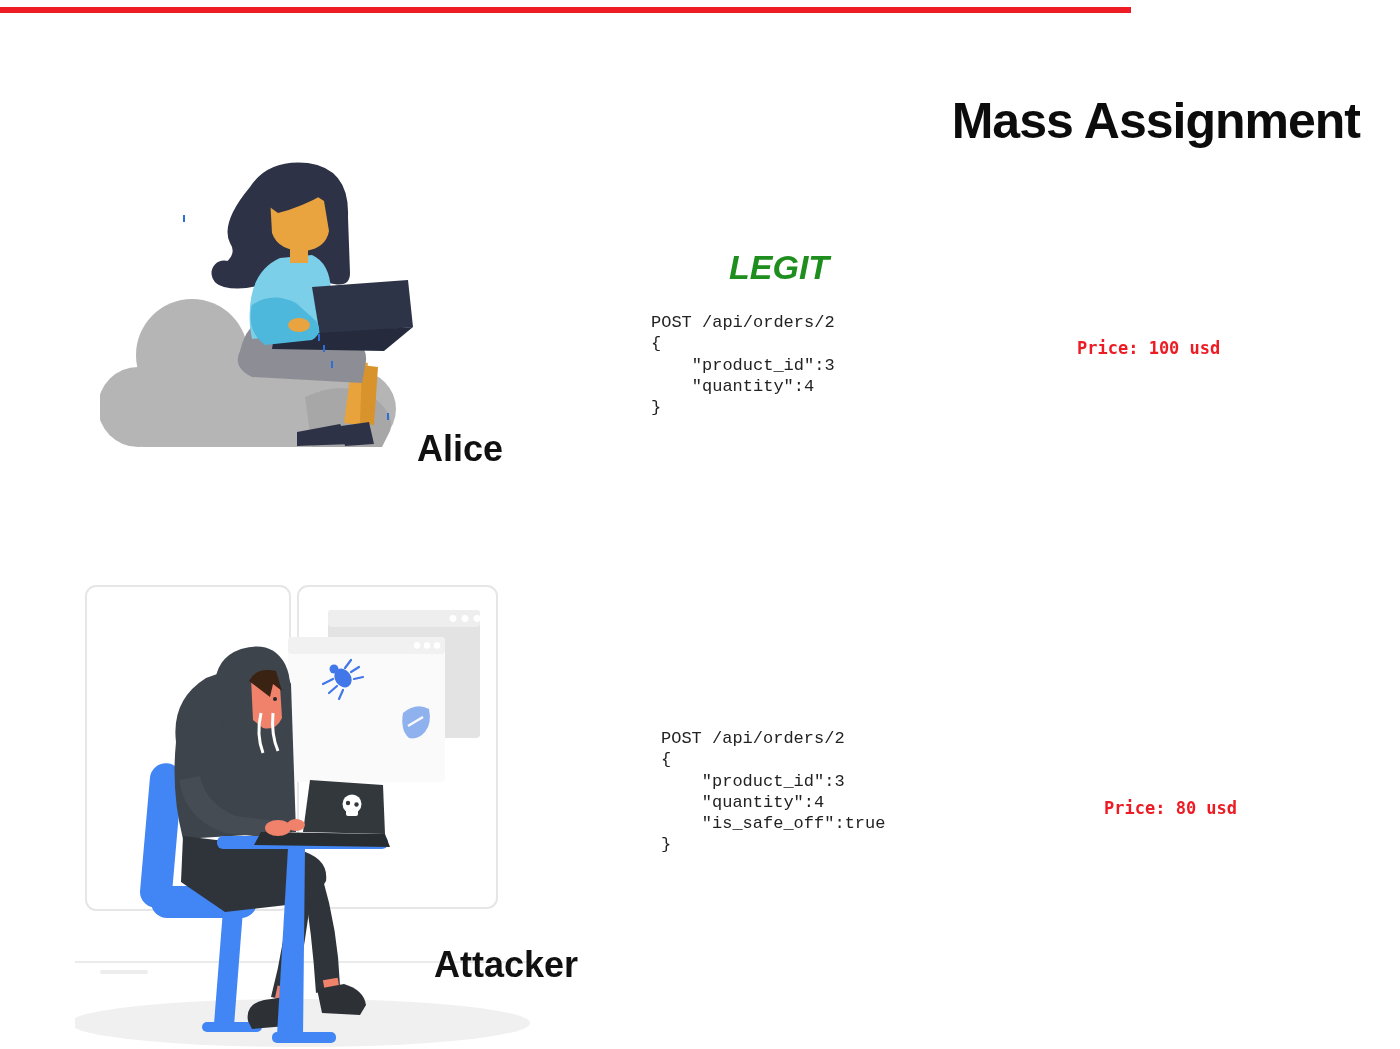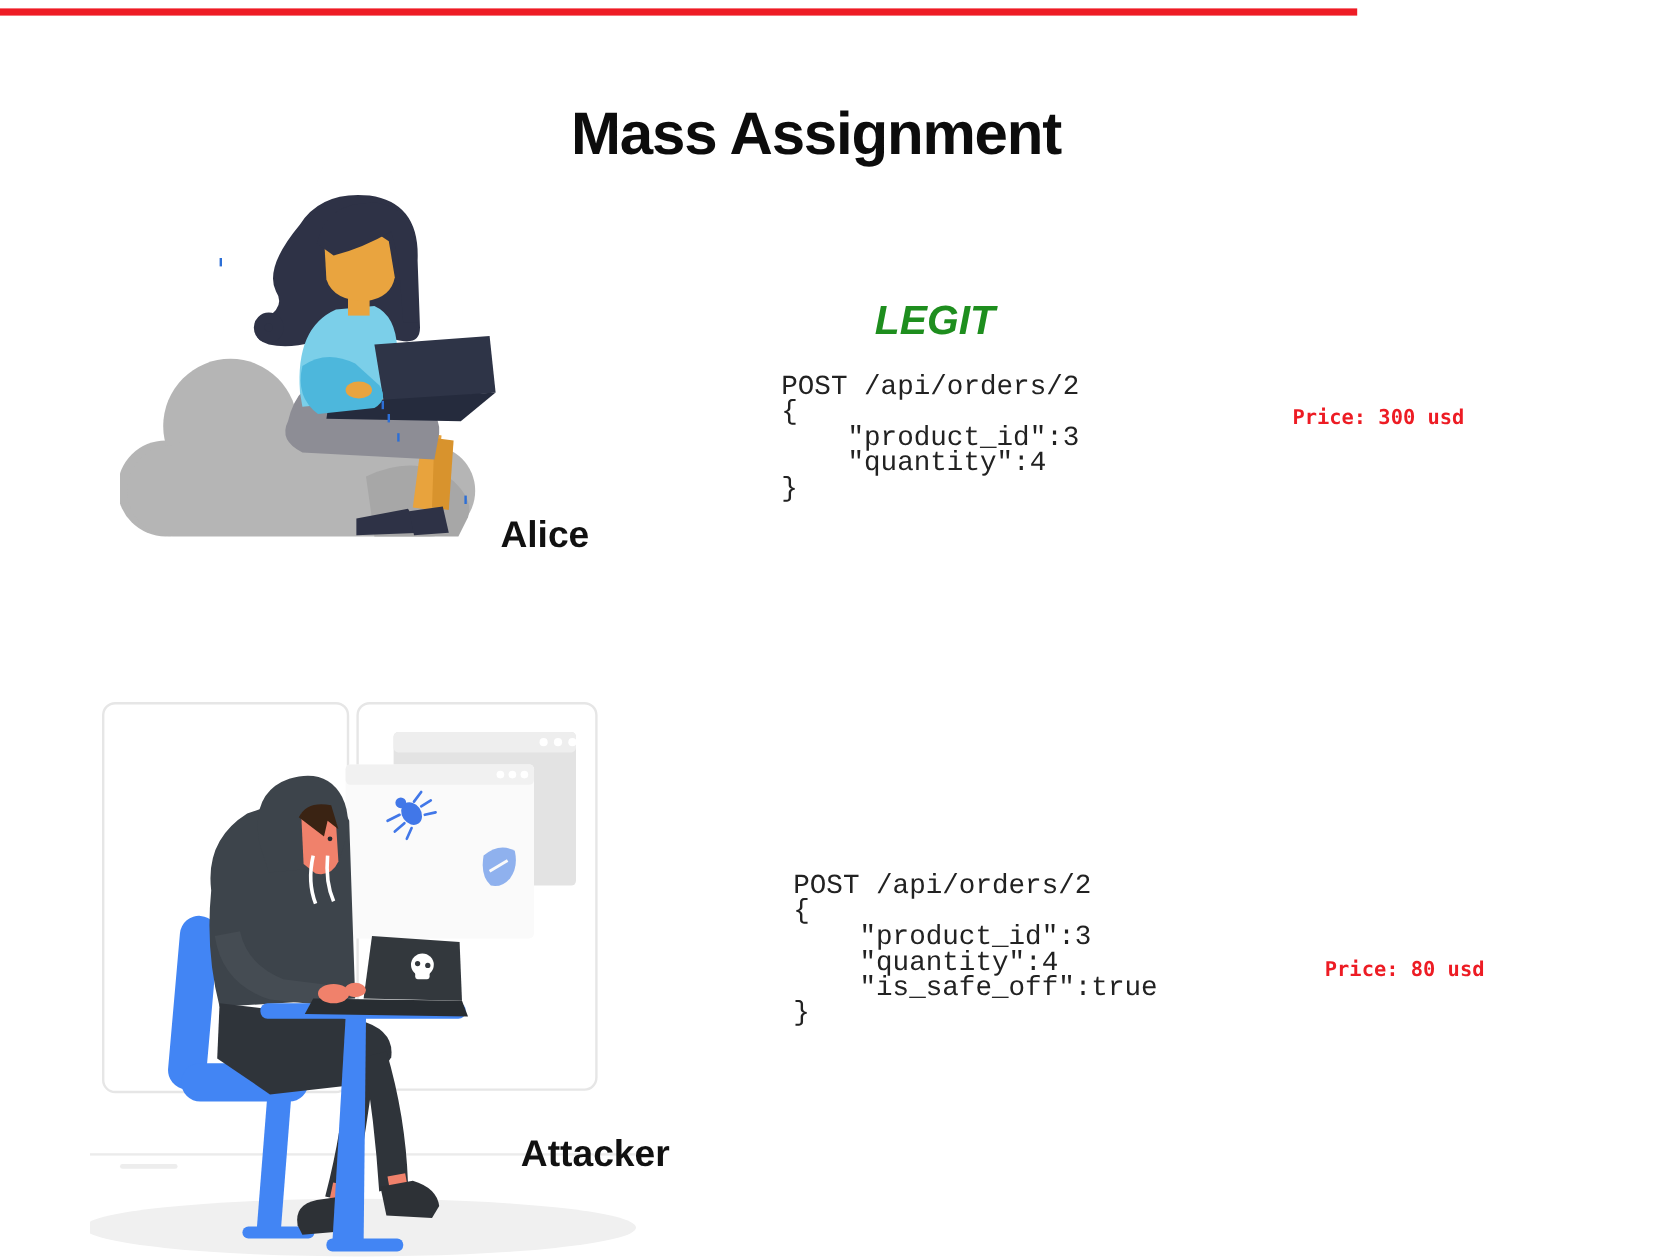--- a/index.html
+++ b/index.html
@@ -4,34 +4,34 @@
 <style>
   :root{
     --progress-red:#ee1c25; --legit-green:#1e8e1e; --malicious-red:#d22027;
     --price-red:#ed1c24; --title-black:#0c0c0c; --code-gray:#222222;
     --chair-blue:#4285f4; --bug-blue:#4177e8; --shield-blue:#8fb1ee;
   }
   html,body{margin:0;padding:0;background:#fff;}
   .stage{position:relative;width:1400px;height:1049px;background:#ffffff;overflow:hidden;
          font-family:"Liberation Sans",sans-serif;}
   .progress{position:absolute;left:0;top:7px;width:1131px;height:6px;background:var(--progress-red);}
-  .title{position:absolute;left:0;top:82px;width:1360px;margin:0;text-align:center;
+  .title{position:absolute;left:0;top:92px;width:1360px;margin:0;text-align:right;
          font-size:50px;font-weight:700;letter-spacing:-1px;color:var(--title-black);}
   .section-heading{position:absolute;font-size:34px;font-weight:700;font-style:italic;margin:0;}
   .heading-legit{left:729px;top:238px;color:var(--legit-green);margin-top:10px;}
   .heading-malicious{left:730px;top:634px;color:var(--malicious-red);}
-  .code{position:absolute;margin:0;font-family:"Liberation Mono",monospace;font-size:23px;
+  .code{position:absolute;margin:0;font-family:"Liberation Mono",monospace;font-size:17px;
         line-height:21.3px;color:var(--code-gray);white-space:pre;}
   .code-legit{left:651px;top:312px;}
   .code-malicious{left:661px;top:728px;}
   .price{position:absolute;font-family:"DejaVu Sans Mono",monospace;font-weight:700;
          font-size:17px;color:var(--price-red);white-space:pre;}
   .price-legit{left:1077px;top:338px;}
   .price-malicious{left:1104px;top:766px;margin-top:32px;}
-  .actor-label{position:absolute;font-size:31px;font-weight:700;color:#111;}
+  .actor-label{position:absolute;font-size:36px;font-weight:700;color:#111;}
   .label-alice{left:417px;top:428px;}
   .label-attacker{left:434px;top:944px;}
   .art{position:absolute;}
   .art-alice{left:100px;top:155px;width:380px;height:315px;}
   .art-attacker{left:75px;top:580px;width:490px;height:470px;}
 </style>
 </head>
 <body>
 
 <div class="stage">
@@ -176,21 +176,21 @@
       <ellipse cx="221" cy="245" rx="9" ry="6" fill="#f0816b"></ellipse>
     </g>
   </svg>
 
   <h2 class="section-heading heading-legit">LEGIT</h2>
   <pre class="code code-legit">POST /api/orders/2
 {
     "product_id":3
     "quantity":4
 }</pre>
-  <div class="price price-legit">Price: 300 usd</div>
+  <div class="price price-legit">Price: 100 usd</div>
   <div class="actor-label label-alice">Alice</div>
 
   <pre class="code code-malicious">POST /api/orders/2
 {
     "product_id":3
     "quantity":4
     "is_safe_off":true
 }</pre>
   <div class="price price-malicious">Price: 80 usd</div>
   <div class="actor-label label-attacker">Attacker</div>

